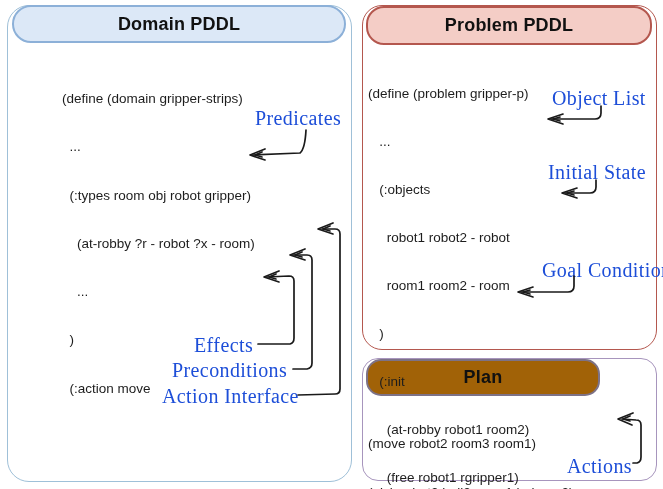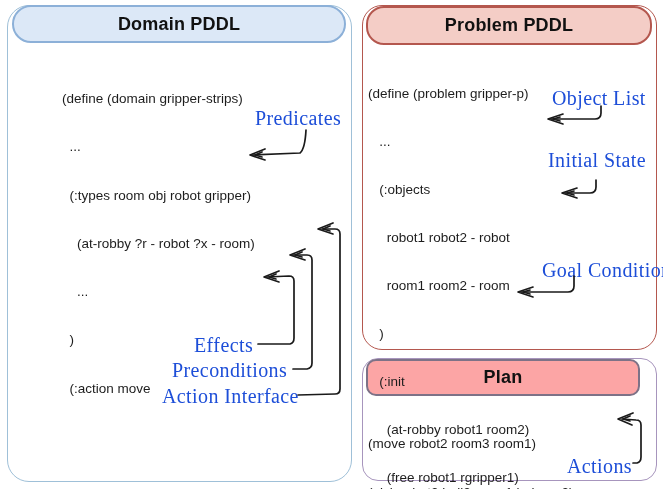--- a/index.html
+++ b/index.html
@@ -10,21 +10,21 @@
   .panel{position:absolute;background:#ffffff;box-sizing:border-box;}
   .panel-domain{left:7px;top:5px;width:345px;height:477px;border:1.5px solid #9fc0d8;border-radius:22px;}
   .panel-problem{left:362px;top:5px;width:295px;height:345px;border:1.3px solid #b4574e;border-radius:20px;}
   .panel-plan{left:362px;top:358px;width:295px;height:123px;border:1.3px solid #a795bd;border-radius:16px;}
   .pill{
     position:absolute;box-sizing:border-box;text-align:center;font-weight:bold;
     font-size:18px;color:#111;letter-spacing:.2px;
   }
   .pill-domain{left:12px;top:5px;width:334px;height:38px;line-height:34px;background:#dce8f7;border:2px solid #8cb0d8;border-radius:19px;}
   .pill-problem{left:366px;top:6px;width:286px;height:39px;line-height:35px;background:#f4cdc6;border:2px solid #b4574e;border-radius:18px;}
-  .pill-plan{left:366px;top:359px;width:274px;height:37px;line-height:33px;background:#fca5a5;border:2px solid #7d7287;border-radius:10px;}
+  .pill-plan{left:366px;top:359px;width:234px;height:37px;line-height:33px;background:#a16207;border:2px solid #7d7287;border-radius:15px;}
   .code{position:absolute;font-size:13.5px;color:#1d1d1d;white-space:pre;}
   .code-domain{left:14px;top:60px;}
   .code-problem{left:368px;top:55px;}
   .code-plan{left:368px;top:404px;}
   .d-ln{height:18.3px;line-height:18.3px;margin-left:48px;}
   .p-ln{height:18px;line-height:18px;}
   .pl-ln{height:19px;line-height:19px;}
   .note{
     position:absolute;font-size:20px;color:#1d4ed8;letter-spacing:.4px;white-space:nowrap;
     font-family:Liberation Serif, serif;
@@ -97,21 +97,21 @@
     <div class="pl-ln">(move robot2 room3 room1)</div>
     <div class="pl-ln">(pick robot2 ball2 room1 lgripper2)</div>
     
   </div>
 
   <div class="note" style="left:255px;top:107px;">Predicates</div>
   <div class="note" style="left:194px;top:334px;">Effects</div>
   <div class="note" style="left:172px;top:359px;">Preconditions</div>
   <div class="note" style="left:162px;top:385px;">Action Interface</div>
   <div class="note" style="left:552px;top:87px;">Object List</div>
-  <div class="note" style="left:548px;top:149px;">Initial State</div>
+  <div class="note" style="left:548px;top:161px;">Initial State</div>
   <div class="note" style="left:542px;top:259px;text-align:center;">Goal Conditions</div>
   <div class="note" style="left:567px;top:455px;">Actions</div>
 
   <svg class="arrows" width="663" height="489" viewBox="0 0 663 489">
     <g>
       <path d="M306,130 Q305,149 300,153 L253,155"></path>
       <path d="M265,149 L250,155 L265,160"></path>
       <path d="M262,152 L255,155 L262,157"></path>
     </g>
     <g>

